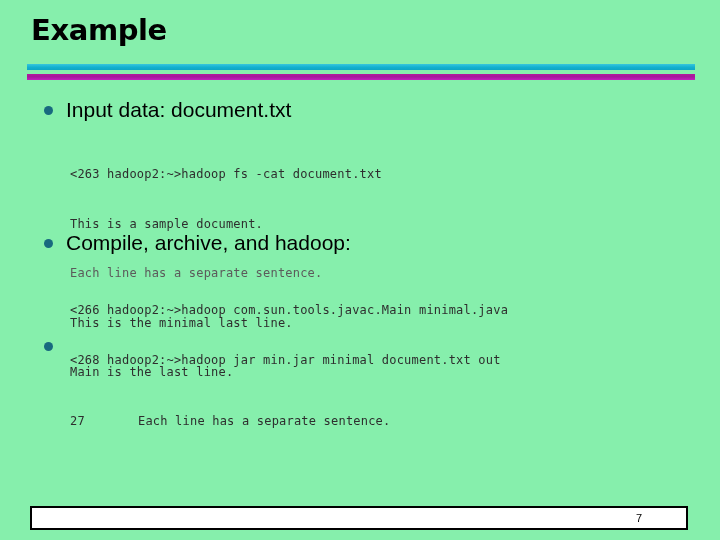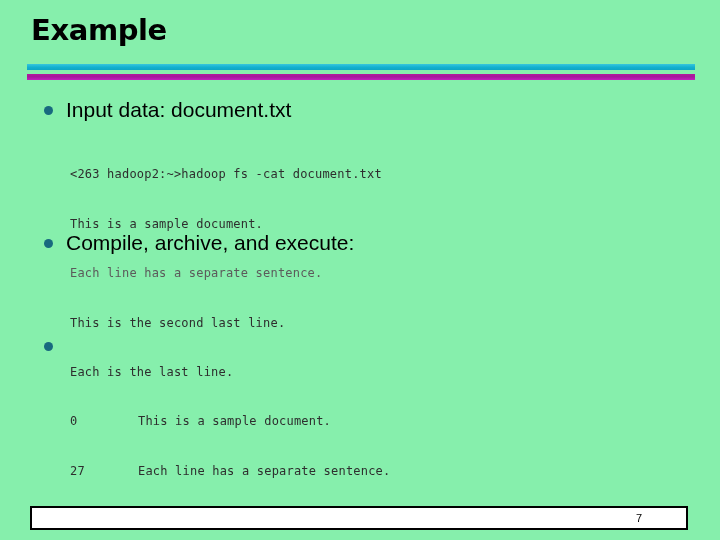--- a/index.html
+++ b/index.html
@@ -134,38 +134,39 @@
 
   <div class="bullet-row" id="bullet-0">
     <span class="bullet-dot"></span>
     <span class="bullet-text">Input data: document.txt</span>
   </div>
 
   <div class="code-block" id="code-0">
     <span class="code-line">&lt;263 hadoop2:~&gt;hadoop fs -cat document.txt</span>
     <span class="code-line">This is a sample document.</span>
     <span class="code-line dim">Each line has a separate sentence.</span>
-    <span class="code-line">This is the second last line.</span>
-    <span class="code-line">Each is the last line.</span>
+    <span class="code-line">This is the minimal last line.</span>
+    <span class="code-line">Main is the last line.</span>
   </div>
 
   <div class="bullet-row" id="bullet-1">
     <span class="bullet-dot"></span>
-    <span class="bullet-text">Compile, archive, and execute:</span>
+    <span class="bullet-text">Compile, archive, and hadoop:</span>
   </div>
 
   <div class="code-block" id="code-1">
+    <span class="code-line">&lt;266 hadoop2:~&gt;hadoop com.sun.tools.javac.Main minimal.java</span>
+    <span class="code-line">&lt;268 hadoop2:~&gt;hadoop jar min.jar minimal document.txt out</span>
   </div>
 
   <div class="bullet-row" id="bullet-2">
     <span class="bullet-dot"></span>
   </div>
 
   <div class="code-block" id="code-2">
-    <span class="code-line"><span class="col-count">0</span><span>This is a sample document.</span></span>
     <span class="code-line"><span class="col-count">27</span><span>Each line has a separate sentence.</span></span>
     
     
   </div>
 
   <div class="footer-box"></div>
   <div class="page-number">7</div>
 
 </div>
 

